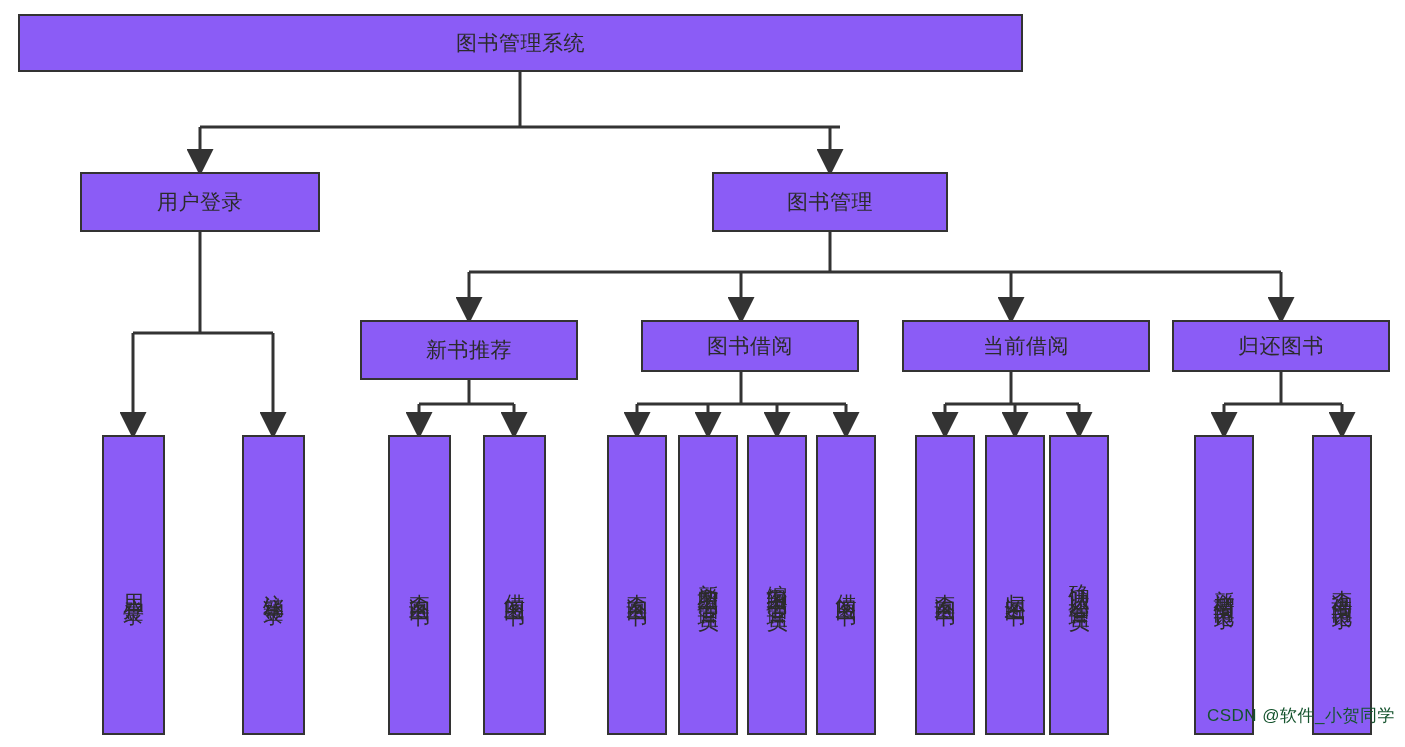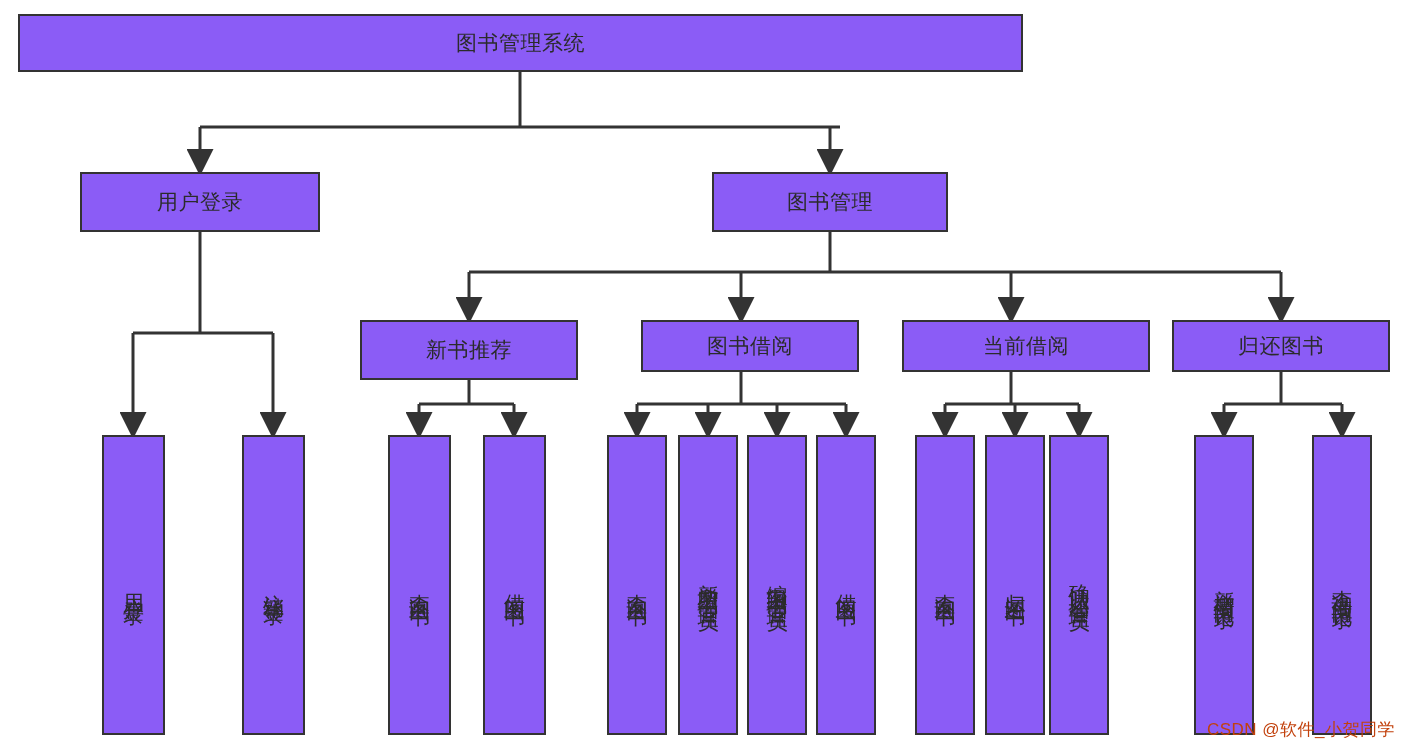--- a/index.html
+++ b/index.html
@@ -48,23 +48,23 @@
     padding-bottom: 4px;
     line-height: 1.05;
   }
   .node-label {
     display: block;
     white-space: pre;
   }
   .watermark {
     position: absolute;
     right: 10px;
-    bottom: 6px;
+    bottom: 20px;
     font-size: 17px;
-    color: #c2410c;
+    color: #14532d;
     letter-spacing: 0.5px;
     white-space: nowrap;
   }
 </style>
 </head>
 <body>
 
 <div id="canvas">
 
   <svg class="connectors" viewBox="0 0 1405 747">

